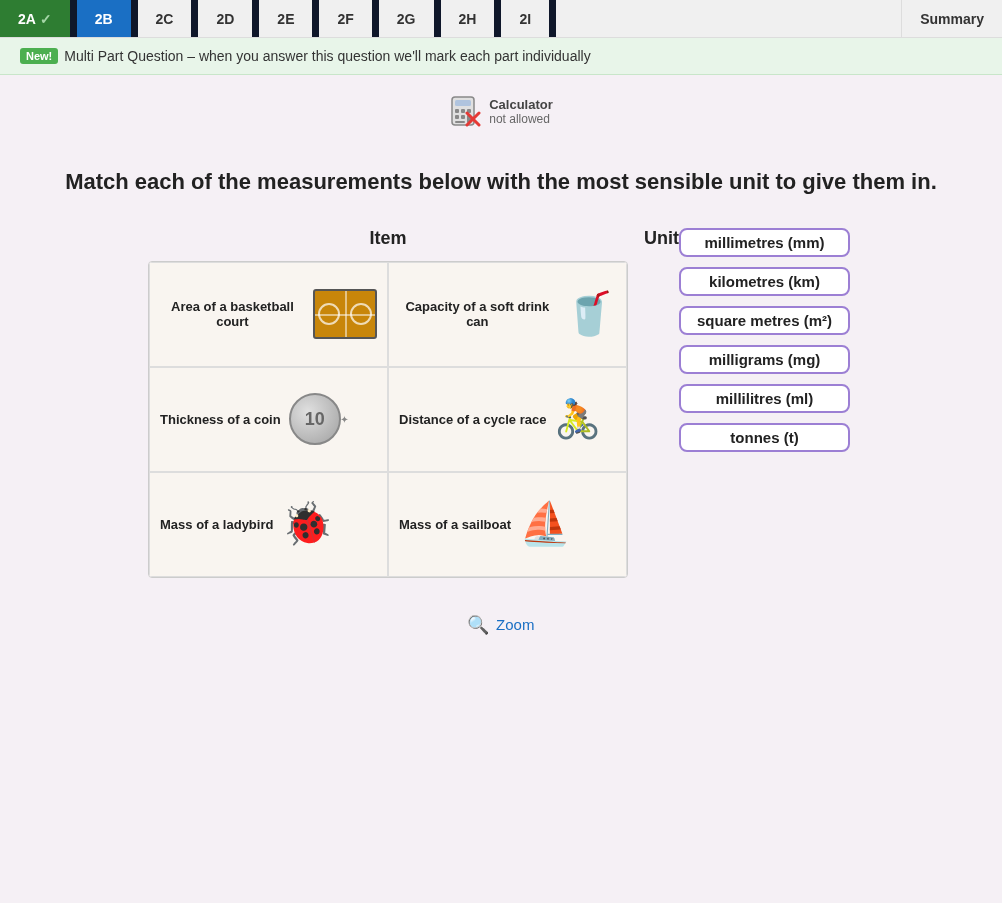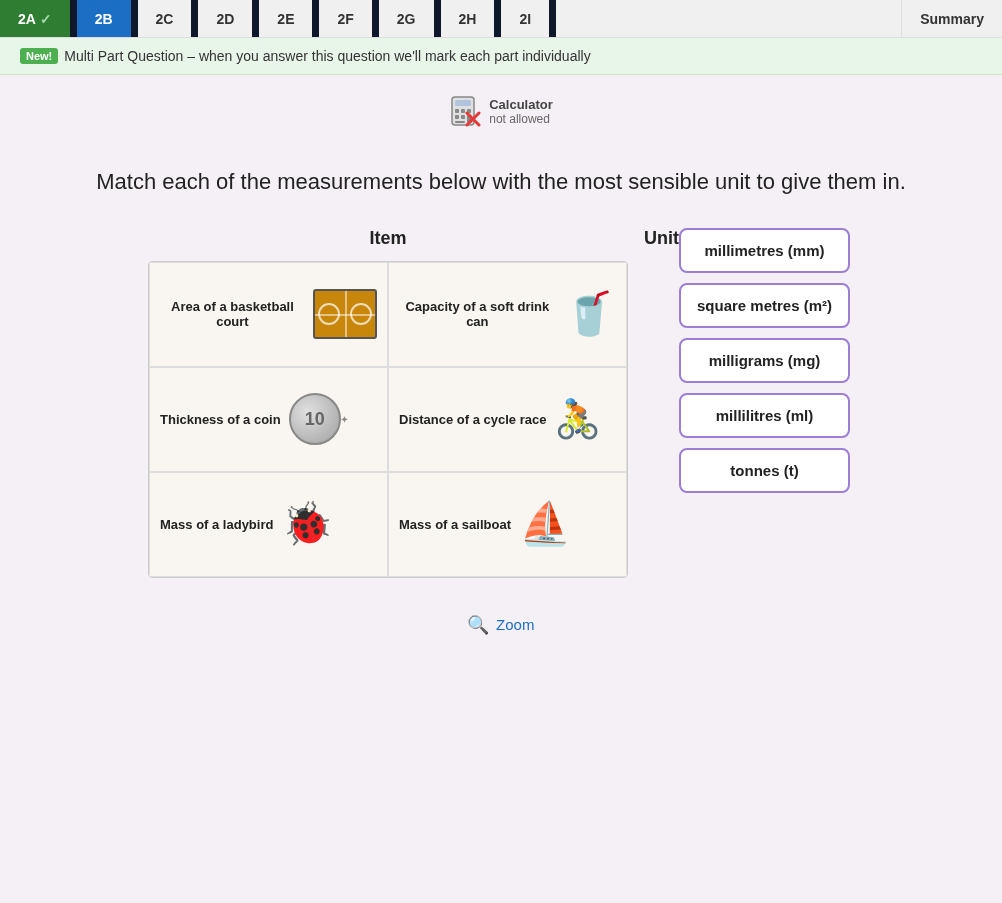--- a/index.html
+++ b/index.html
@@ -110,21 +110,21 @@
     .calc-icon svg {
       width: 32px;
       height: 32px;
     }
 
     
     .question-text {
       text-align: center;
       font-size: 22px;
       color: #222;
-      font-weight: 400;
+      font-weight: 700;
       padding: 30px 40px 20px;
       line-height: 1.4;
     }
 
     
     .matching-area {
       display: flex;
       justify-content: center;
       gap: 16px;
       padding: 10px 30px 20px;
@@ -182,21 +182,21 @@
     }
     .unit-options {
       display: flex;
       flex-direction: column;
       gap: 10px;
     }
     .unit-card {
       background: white;
       border: 2px solid #9c7fd4;
       border-radius: 8px;
-      padding: 12px 16px;
+      padding: 4px 16px;
       font-size: 15px;
       font-weight: 600;
       color: #222;
       text-align: center;
       cursor: pointer;
       transition: background 0.15s;
     }
 
     
     .zoom-row {
@@ -339,20 +339,23 @@
       </div>
     </div>
 
     <div class="units-column">
       <div class="column-header">Unit</div>
       <div class="unit-options">
         <div class="unit-card">
           <span>millimetres (mm)</span>
         </div>
         <div class="unit-card">
+          <span>kilometres (km)</span>
+        </div>
+        <div class="unit-card">
           <span>square metres (m²)</span>
         </div>
         <div class="unit-card">
           <span>milligrams (mg)</span>
         </div>
         <div class="unit-card">
           <span>millilitres (ml)</span>
         </div>
         <div class="unit-card">
           <span>tonnes (t)</span>

